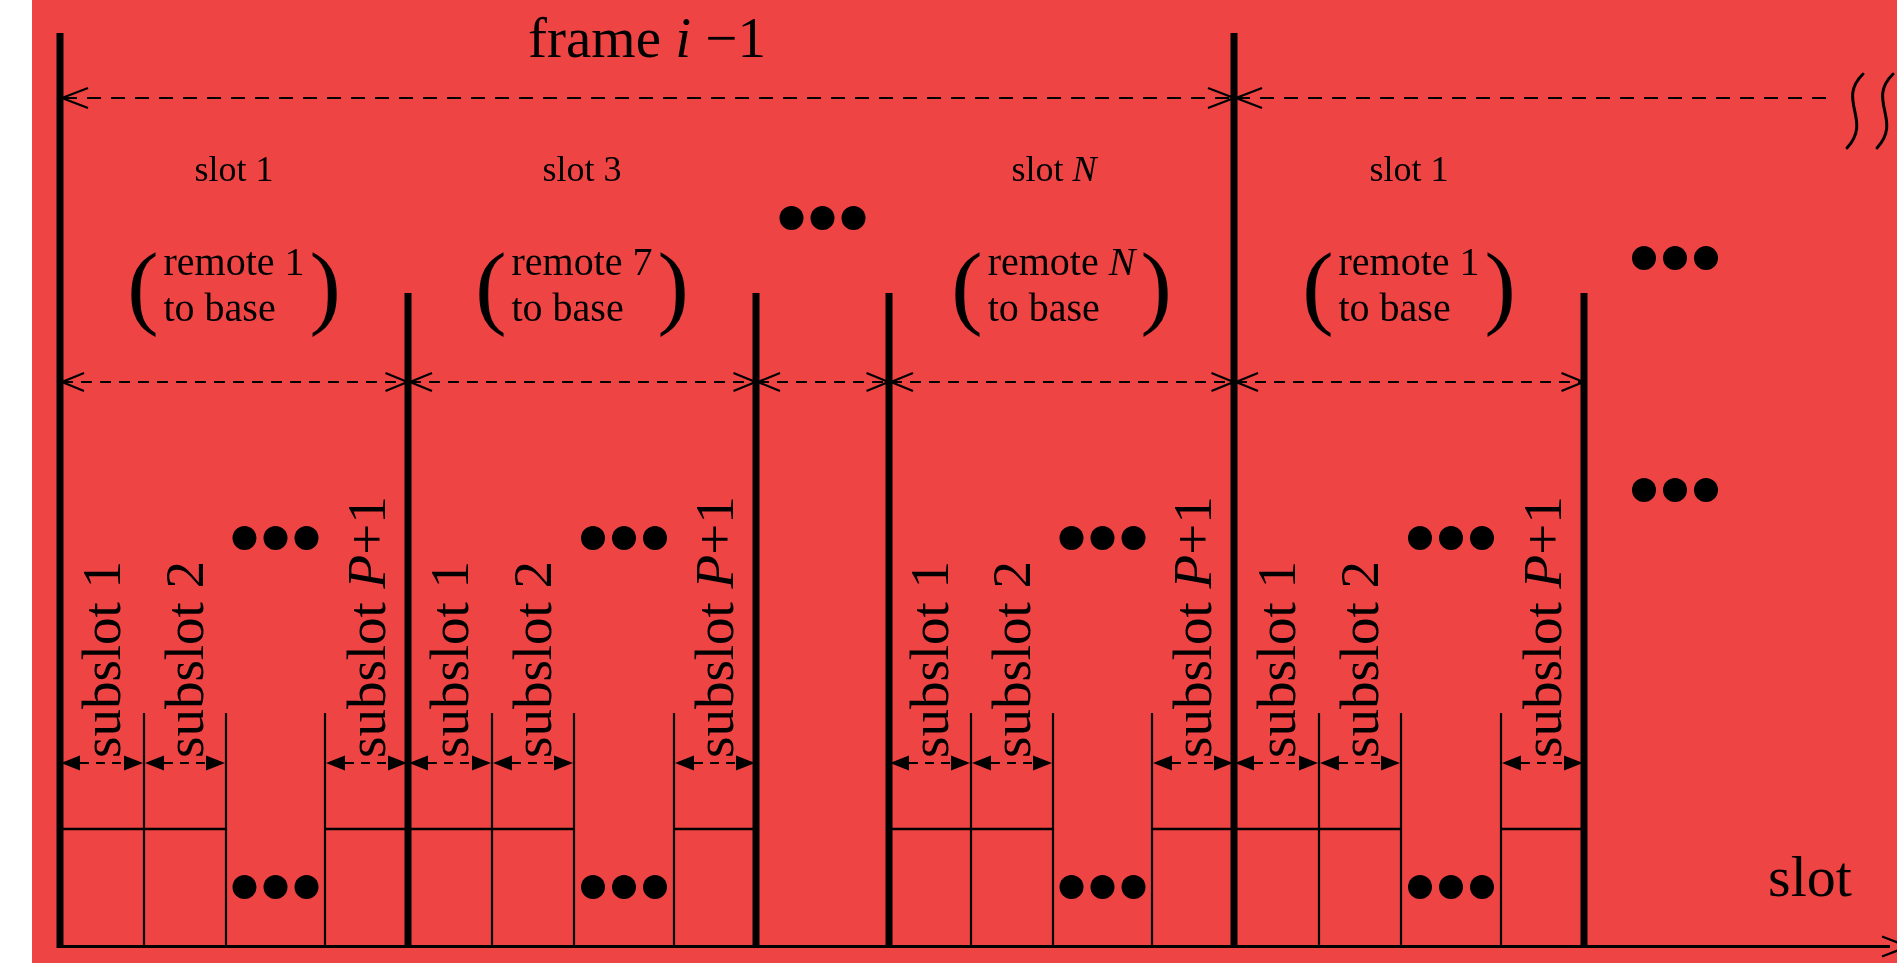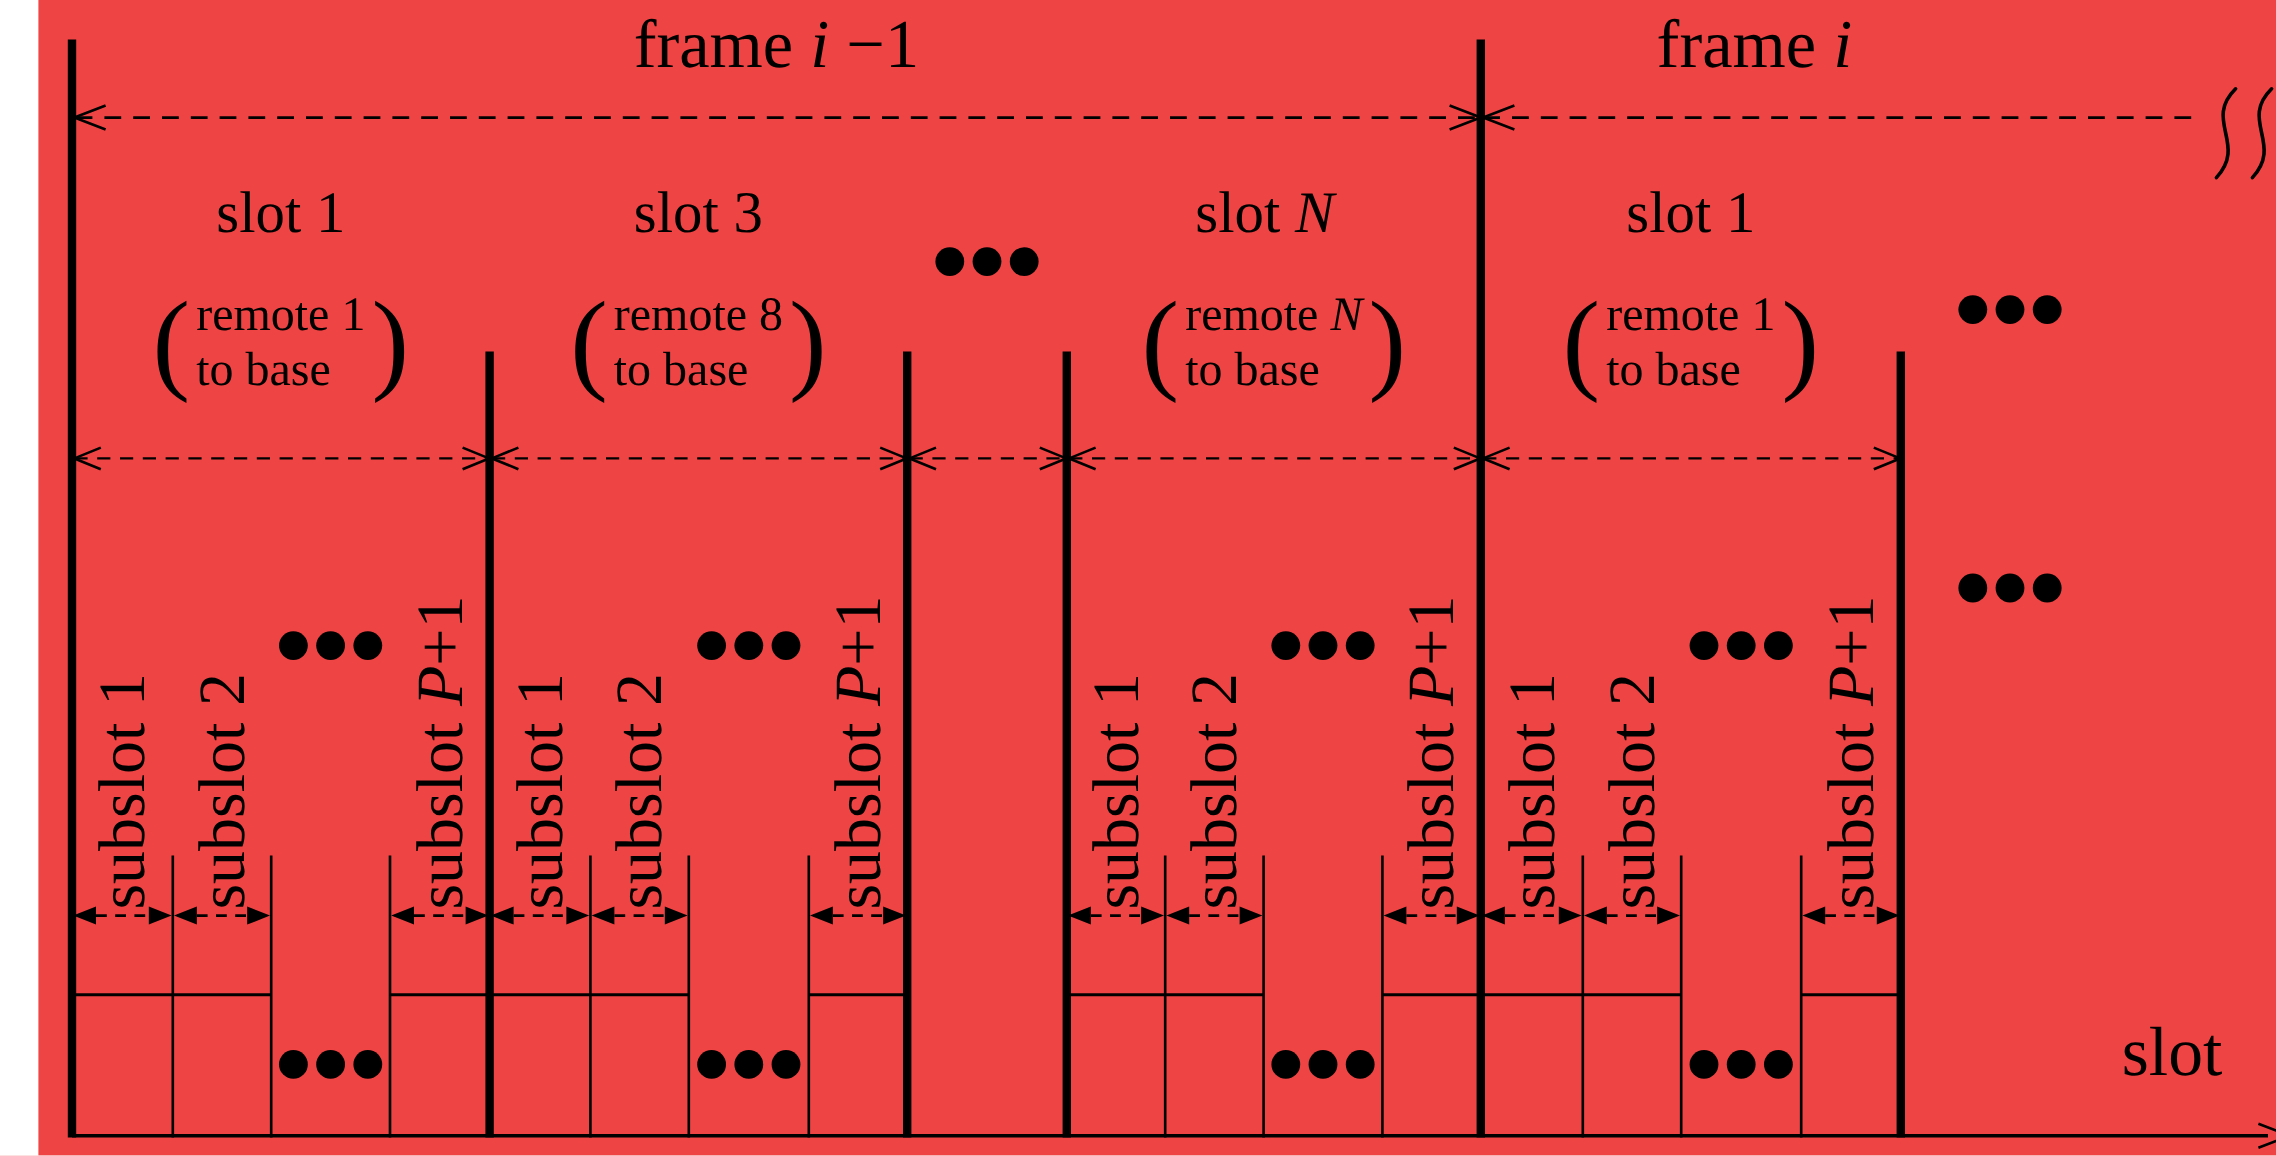--- a/index.html
+++ b/index.html
@@ -2,21 +2,21 @@
 <html><head>
 <meta charset="utf-8">
 <title>Frame structure diagram</title>
 <style>
   html,body{margin:0;padding:0;background:#fff;}
   .fig{position:relative;width:1897px;height:963px;background:#ef4444;overflow:hidden;
        font-family:"Liberation Serif","DejaVu Serif",serif;color:#000;margin-left:32px;}
   .abs{position:absolute;}
   svg{position:absolute;left:0;top:0;}
   .frame-label{top:5px;font-size:57px;transform:translateX(-50%);white-space:nowrap;}
-  .slot-label{top:148px;font-size:49px;transform:translateX(-50%);white-space:nowrap;}
+  .slot-label{top:148px;font-size:36px;transform:translateX(-50%);white-space:nowrap;}
   .annot{top:233px;display:flex;align-items:center;transform:translateX(-50%);}
   .paren{font-size:94px;line-height:104px;font-weight:400;}
   .annot-text{font-size:40px;line-height:46px;text-align:left;padding:0 5px;white-space:nowrap;}
   .sublabel{font-size:55px;line-height:54px;white-space:nowrap;
             transform:rotate(-90deg);transform-origin:0 0;}
   .time-label{font-size:58px;transform:translateX(-50%);white-space:nowrap;}
   i{font-style:italic;}
 </style>
 </head>
 <body>
@@ -137,40 +137,39 @@
       <circle cx="1612" cy="258" r="12" fill="#000000"></circle>
       <circle cx="1643" cy="258" r="12" fill="#000000"></circle>
       <circle cx="1674" cy="258" r="12" fill="#000000"></circle>
       <circle cx="1612" cy="490" r="12" fill="#000000"></circle>
       <circle cx="1643" cy="490" r="12" fill="#000000"></circle>
       <circle cx="1674" cy="490" r="12" fill="#000000"></circle>
     </svg>
 
   <div class="abs frame-label" style="left:615px">frame <i>i</i> −1</div>
 
-  <div class="abs frame-label" style="left:1430px">frame  <i>i</i></div>
 
   <div class="abs time-label" style="left:1778px;top:843px">slot</div>
 <div class="abs slot-label" style="left:202px">slot 1</div>
     <div class="abs annot" style="left:202px">
       <span class="paren">(</span>
       <span class="annot-text">
         <div>remote 1</div>
         <div>to base</div>
       </span>
       <span class="paren">)</span>
     </div>
     <div class="abs sublabel" style="left:43px;top:758px">subslot 1</div>
     <div class="abs sublabel" style="left:126px;top:758px">subslot 2</div>
     <div class="abs sublabel" style="left:307.5px;top:758px">subslot <i>P</i>+1</div>
     <div class="abs slot-label" style="left:550px">slot 3</div>
     <div class="abs annot" style="left:550px">
       <span class="paren">(</span>
       <span class="annot-text">
-        <div>remote 8</div>
+        <div>remote 7</div>
         <div>to base</div>
       </span>
       <span class="paren">)</span>
     </div>
     <div class="abs sublabel" style="left:391px;top:758px">subslot 1</div>
     <div class="abs sublabel" style="left:474px;top:758px">subslot 2</div>
     <div class="abs sublabel" style="left:656px;top:758px">subslot <i>P</i>+1</div>
     <div class="abs slot-label" style="left:1022px">slot <i>N</i></div>
     <div class="abs annot" style="left:1029.5px">
       <span class="paren">(</span>

